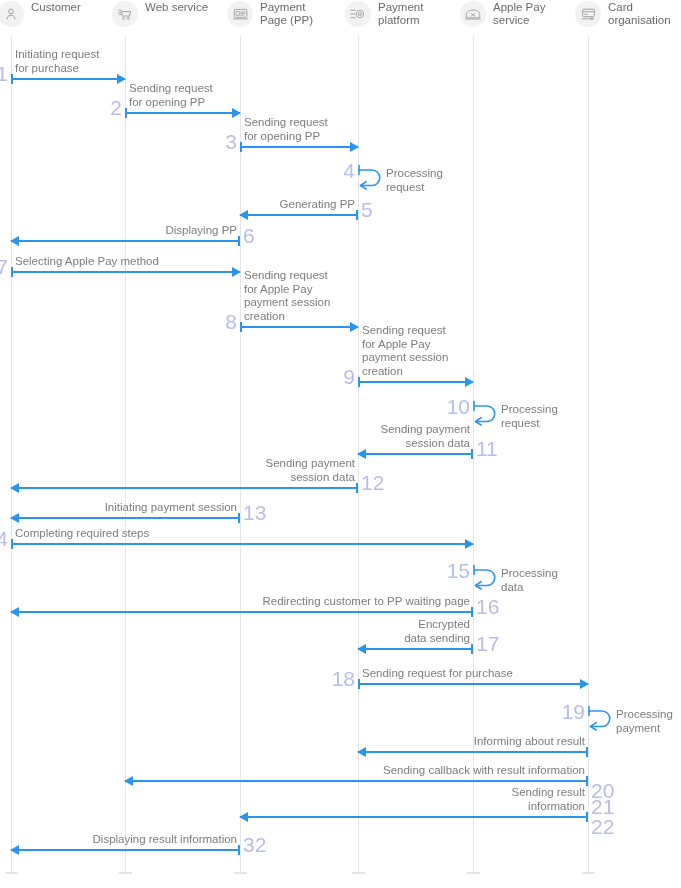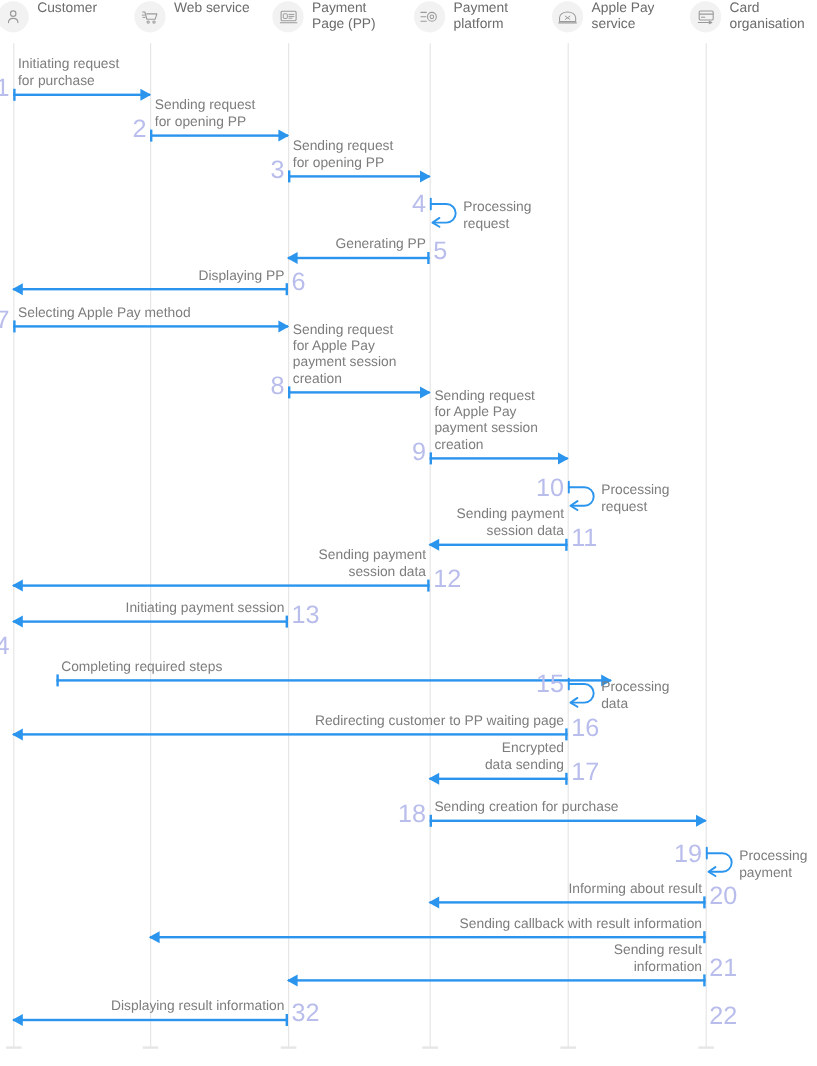--- a/index.html
+++ b/index.html
@@ -337,21 +337,21 @@
 session data</div>
       </div>
       <div class="msg-num" style="position: absolute; top: 472px; white-space: nowrap; left: 361px; text-align: left;">12</div>
       <div class="msg l" style="left: 11px; width: 229px; top: 517px;">
         <div class="line"></div>
         <div class="tail"></div>
         <div class="head"></div>
         <div class="msg-label align-right">Initiating payment session</div>
       </div>
       <div class="msg-num" style="position: absolute; top: 502px; white-space: nowrap; left: 243px; text-align: center;">13</div>
-      <div class="msg r" style="left: 11px; width: 462px; top: 566px; margin-left: 36px;">
+      <div class="msg r" style="left: 11px; width: 462px; top: 543px;">
         <div class="line"></div>
         <div class="tail"></div>
         <div class="head"></div>
         <div class="msg-label align-left">Completing required steps</div>
       </div>
       <div class="msg-num" style="position: absolute; top: 528px; white-space: nowrap; right: 673px; text-align: right;">14</div>
       <div class="selfloop" style="left: 473px; top: 568px;">
         <svg width="26" height="24" viewBox="0 0 26 24">
           <path d="M1 2 H14 A7.5 7.5 0 0 1 14 17.5 H4" fill="none" stroke="#2b95ee" stroke-width="1.6" stroke-linecap="round"></path>
           <path d="M8.2 13.6 L2.4 17.5 L8.2 21.0" fill="none" stroke="#2b95ee" stroke-width="1.6" stroke-linecap="round" stroke-linejoin="round"></path>
@@ -373,55 +373,55 @@
         <div class="tail"></div>
         <div class="head"></div>
         <div class="msg-label align-right">Encrypted
 data sending</div>
       </div>
       <div class="msg-num" style="position: absolute; top: 633px; white-space: nowrap; left: 476px; text-align: left;">17</div>
       <div class="msg r" style="left: 358px; width: 230px; top: 683px;">
         <div class="line"></div>
         <div class="tail"></div>
         <div class="head"></div>
-        <div class="msg-label align-left">Sending creation for purchase</div>
+        <div class="msg-label align-left">Sending request for purchase</div>
       </div>
       <div class="msg-num" style="position: absolute; top: 668px; white-space: nowrap; right: 326px; text-align: right;">18</div>
       <div class="selfloop" style="left: 588px; top: 709px;">
         <svg width="26" height="24" viewBox="0 0 26 24">
           <path d="M1 2 H14 A7.5 7.5 0 0 1 14 17.5 H4" fill="none" stroke="#2b95ee" stroke-width="1.6" stroke-linecap="round"></path>
           <path d="M8.2 13.6 L2.4 17.5 L8.2 21.0" fill="none" stroke="#2b95ee" stroke-width="1.6" stroke-linecap="round" stroke-linejoin="round"></path>
           <path d="M1 -2.5 V6.5" stroke="#2b95ee" stroke-width="1.6" stroke-linecap="round"></path>
         </svg>
         <div class="selfloop-label">Processing
 payment</div>
         <div class="selfloop-num" style="right: 27px; text-align: right; white-space: nowrap;">19</div>
       </div>
       <div class="msg l" style="left: 358px; width: 230px; top: 751px;">
         <div class="line"></div>
         <div class="tail"></div>
         <div class="head"></div>
         <div class="msg-label align-right">Informing about result</div>
       </div>
-      <div class="msg-num" style="position: absolute; top: 736px; white-space: nowrap; left: 591px; text-align: right;">20</div>
+      <div class="msg-num" style="position: absolute; top: 780px; white-space: nowrap; left: 591px; text-align: right;">20</div>
       <div class="msg l" style="left: 125px; width: 463px; top: 780px;">
         <div class="line"></div>
         <div class="tail"></div>
         <div class="head"></div>
         <div class="msg-label align-right">Sending callback with result information</div>
       </div>
       <div class="msg-num" style="position: absolute; top: 765px; white-space: nowrap; left: 591px; text-align: center; margin-top: 31px;">21</div>
       <div class="msg l" style="left: 240px; width: 348px; top: 816px;">
         <div class="line"></div>
         <div class="tail"></div>
         <div class="head"></div>
         <div class="msg-label align-right">Sending result
 information</div>
       </div>
-      <div class="msg-num" style="position: absolute; top: 836px; white-space: nowrap; left: 591px; text-align: center;">22</div>
+      <div class="msg-num" style="position: absolute; top: 816px; white-space: nowrap; left: 591px; text-align: center;">22</div>
       <div class="msg l" style="left: 11px; width: 229px; top: 849px;">
         <div class="line"></div>
         <div class="tail"></div>
         <div class="head"></div>
         <div class="msg-label align-right">Displaying result information</div>
       </div>
       <div class="msg-num" style="position: absolute; top: 834px; white-space: nowrap; left: 243px; text-align: left;">32</div>
     </div>
 </div>
 

